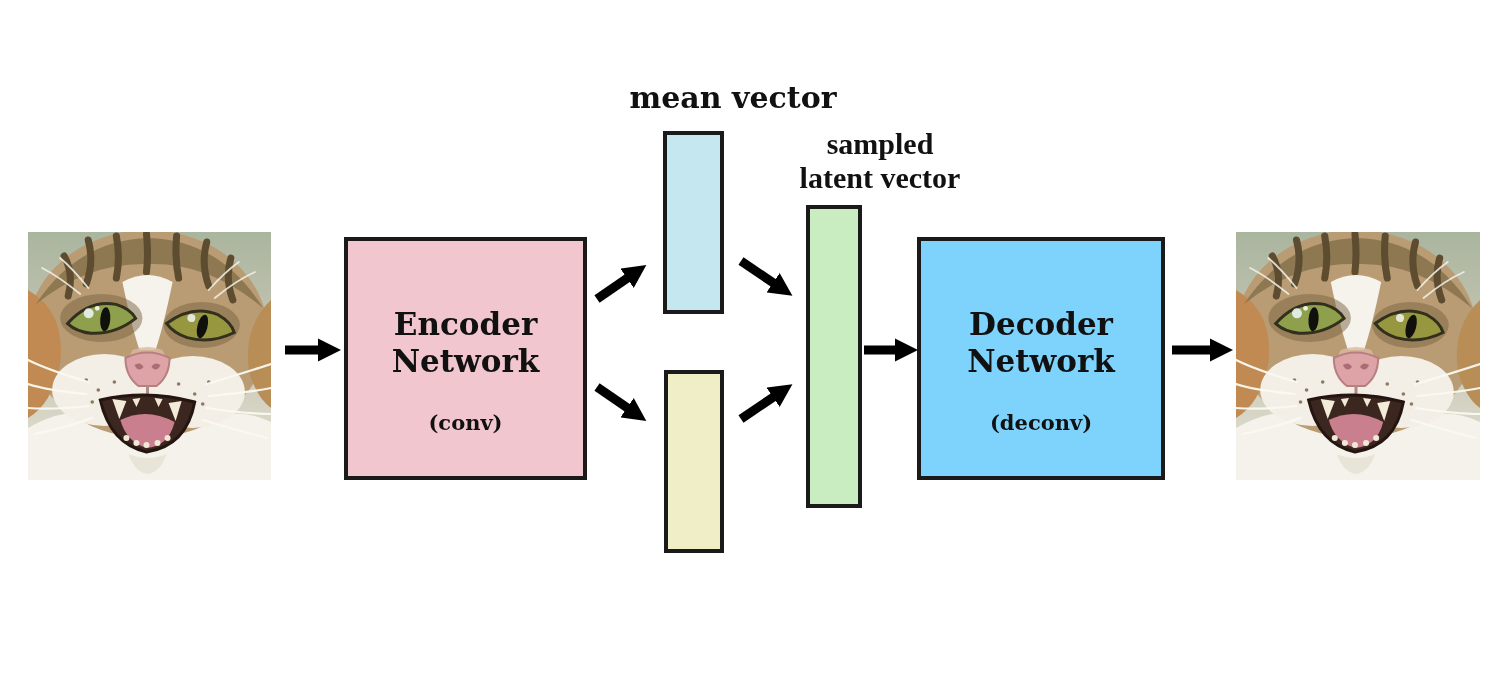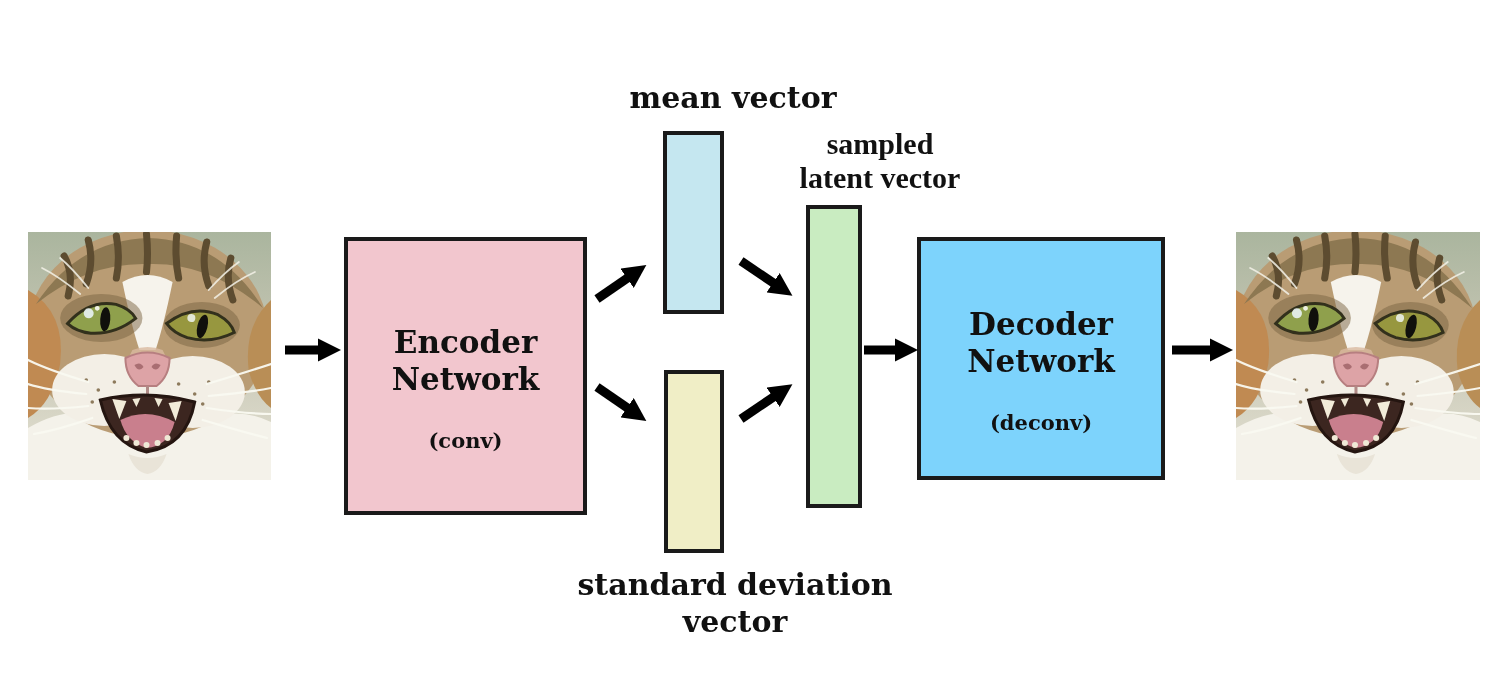--- a/index.html
+++ b/index.html
@@ -23,21 +23,21 @@
     position: absolute;
     box-sizing: border-box;
     border: 4px solid #1a1a1a;
     display: flex;
     flex-direction: column;
     align-items: center;
     justify-content: center;
     padding-top: 30px;
     text-align: center;
   }
-  .encoder-box { left: 344px; top: 237px; width: 243px; height: 278px; }
+  .encoder-box { left: 344px; top: 237px; width: 243px; height: 243px; }
   .decoder-box { left: 917px; top: 237px; width: 248px; height: 243px; }
   .net-box .ttl {
     font-size: 31px;
     font-weight: 700;
     line-height: 37px;
     white-space: nowrap;
   }
   .net-box .sub {
     font-size: 21px;
     font-weight: 700;
@@ -218,24 +218,20 @@
 
   <div class="flabel lbl-mean">
     <div>mean vector</div>
   </div>
 
   <div class="flabel lbl-sampled">
     <div>sampled</div>
     <div>latent vector</div>
   </div>
 
-  <div class="flabel lbl-std">
-    <div>standard deviation</div>
-    <div>vector</div>
-  </div>
 
   <svg class="arrows">
     <defs>
       <marker id="ah" viewBox="0 0 10 10" refX="1" refY="5" markerWidth="2.6" markerHeight="2.6" orient="auto">
         <path class="head" d="M0,0 L10,5 L0,10 Z"></path>
       </marker>
     </defs>
     <line x1="285" y1="350" x2="320" y2="350" marker-end="url(#ah)"></line>
     <line x1="597" y1="299" x2="629" y2="277" marker-end="url(#ah)"></line>
     <line x1="597" y1="387" x2="629" y2="409" marker-end="url(#ah)"></line>

